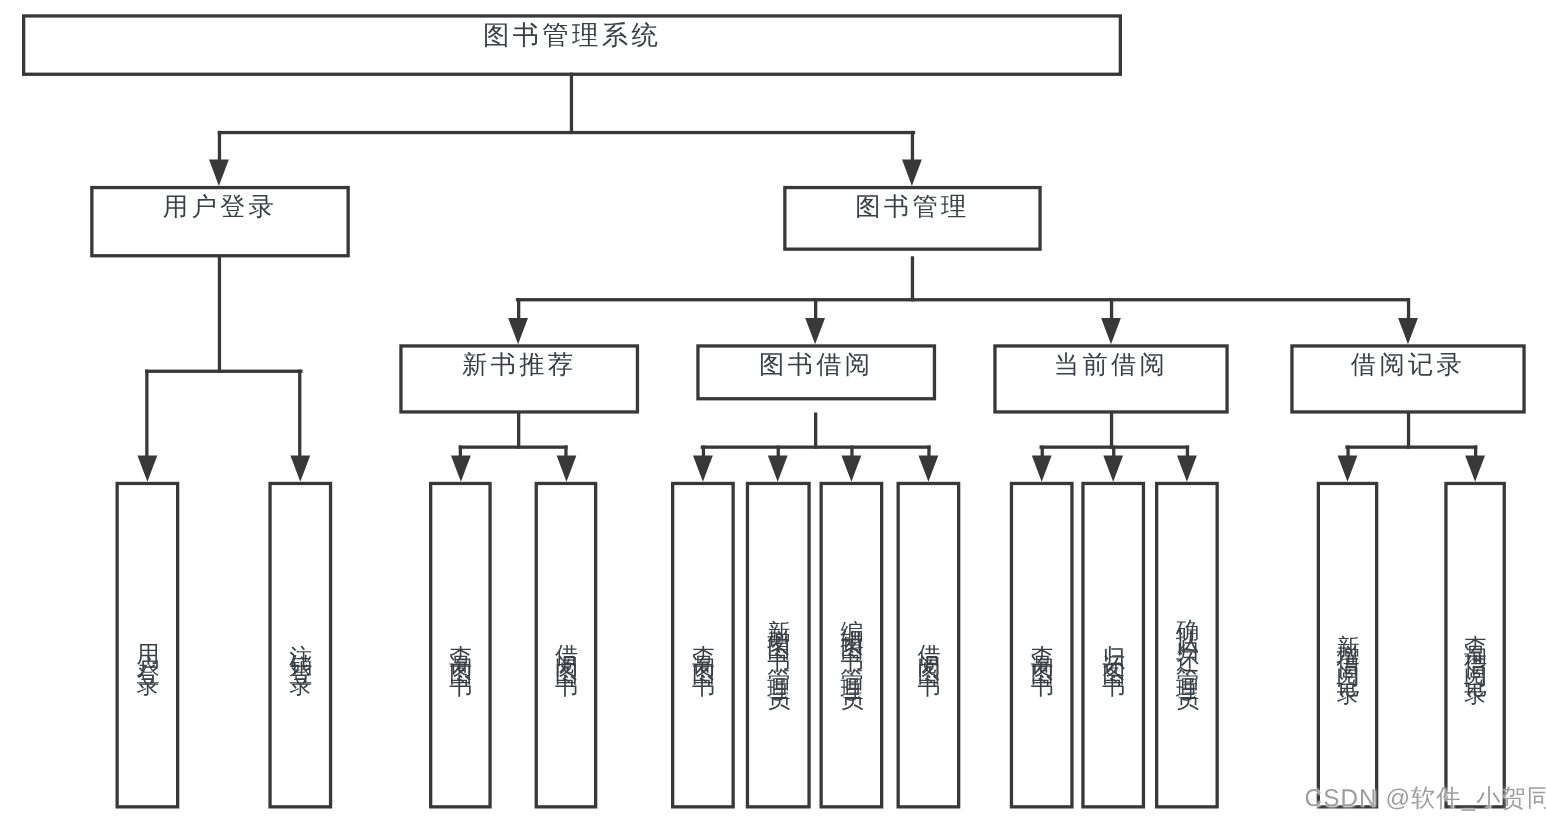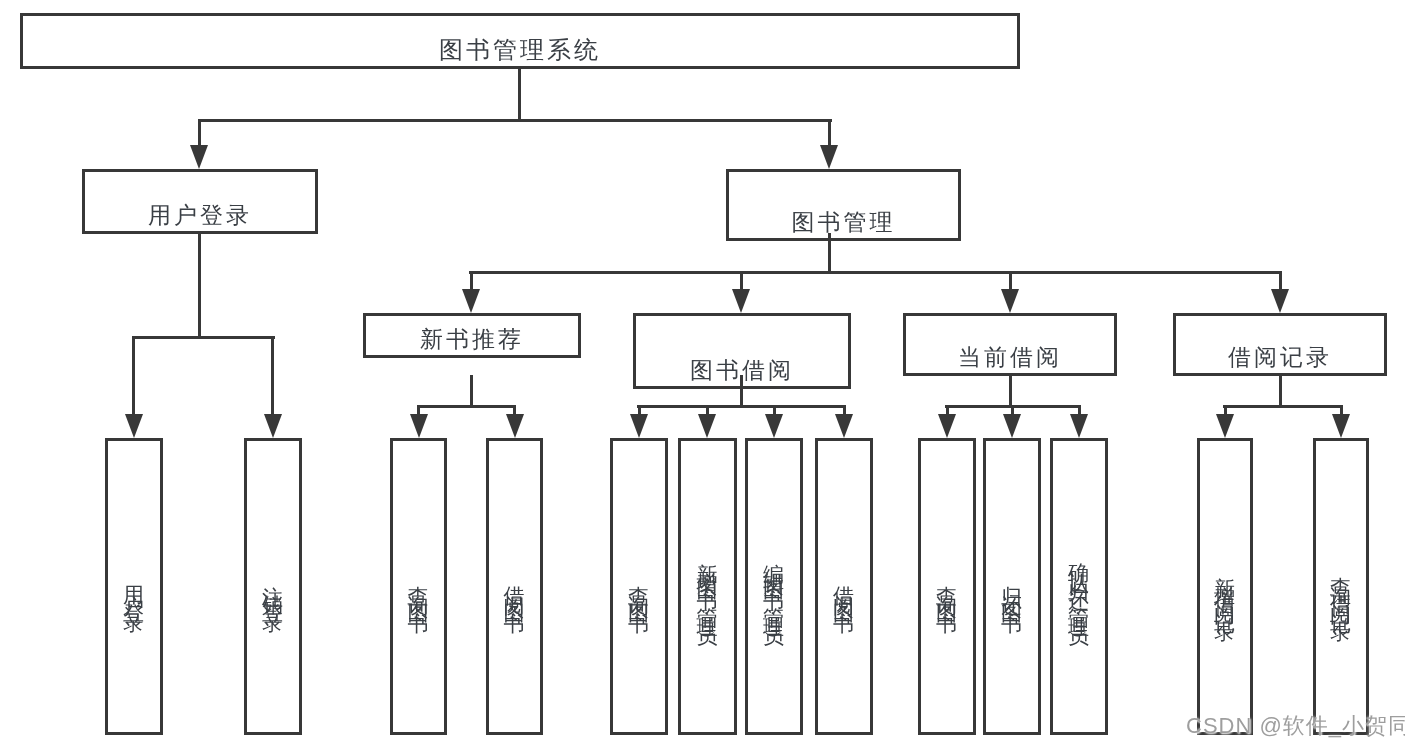--- a/index.html
+++ b/index.html
@@ -2,21 +2,21 @@
 <html><head>
 <meta charset="utf-8">
 <style>
   html,body{margin:0;padding:0;background:#ffffff;}
   .canvas{
     position:relative;width:1405px;height:747px;background:#ffffff;
     font-family:"Liberation Sans","DejaVu Sans",sans-serif;overflow:hidden;
   }
   .box{
     position:absolute;box-sizing:border-box;border:3px solid #383838;background:#ffffff;
-    display:flex;align-items:flex-end;justify-content:center;
+    display:flex;align-items:flex-start;justify-content:center;
     color:#3a3f45;font-size:23px;letter-spacing:3px;white-space:nowrap;
   }
   .rootbox{font-size:24px;}
   .vbox{
     position:absolute;box-sizing:border-box;border:3px solid #383838;background:#ffffff;
     display:flex;align-items:center;justify-content:center;top:438px;height:297px;
   }
   .vbox span{
     writing-mode:vertical-rl;text-orientation:mixed;line-height:1;
     font-size:21px;letter-spacing:9px;color:#3a3f45;
@@ -46,21 +46,21 @@
   <div class="vl" style="left:518px;top:66px;height:55px;"></div>
   <div class="hl" style="left:198px;top:119px;width:634px;"></div>
   <div class="vl" style="left:198px;top:119px;height:29px;"></div>
   <div class="ah" style="left:190px;top:145px;"></div>
   <div class="vl" style="left:828px;top:119px;height:29px;"></div>
   <div class="ah" style="left:820px;top:145px;"></div>
 
   <div class="box" style="left:82px;top:169px;width:236px;height:65px;">
     <span>用户登录</span>
   </div>
-  <div class="box" style="left:712px;top:169px;width:235px;height:72px;margin-left:14px;">
+  <div class="box" style="left:712px;top:169px;width:235px;height:59px;">
     <span>图书管理</span>
   </div>
 
   <div class="vl" style="left:198px;top:233px;height:106px;"></div>
   <div class="hl" style="left:132px;top:336px;width:143px;"></div>
   <div class="vl" style="left:132px;top:336px;height:81px;"></div>
   <div class="ah" style="left:125px;top:414px;"></div>
   <div class="vl" style="left:271px;top:336px;height:81px;"></div>
   <div class="ah" style="left:264px;top:414px;"></div>
 
@@ -75,24 +75,24 @@
   <div class="hl" style="left:469px;top:271px;width:812px;"></div>
   <div class="vl" style="left:470px;top:271px;height:21px;"></div>
   <div class="ah" style="left:462px;top:289px;"></div>
   <div class="vl" style="left:740px;top:271px;height:21px;"></div>
   <div class="ah" style="left:732px;top:289px;"></div>
   <div class="vl" style="left:1009px;top:271px;height:21px;"></div>
   <div class="ah" style="left:1001px;top:289px;"></div>
   <div class="vl" style="left:1279px;top:271px;height:21px;"></div>
   <div class="ah" style="left:1271px;top:289px;"></div>
 
-  <div class="box" style="left:363px;top:313px;width:218px;height:45px;">
+  <div class="box" style="left:363px;top:313px;width:218px;height:63px;">
     <span>新书推荐</span>
   </div>
-  <div class="box" style="left:633px;top:313px;width:218px;height:76px;">
+  <div class="box" style="left:633px;top:313px;width:218px;height:51px;">
     <span>图书借阅</span>
   </div>
   <div class="box" style="left:903px;top:313px;width:214px;height:63px;font-family:Liberation Mono, monospace;">
     <span>当前借阅</span>
   </div>
   <div class="box" style="left:1173px;top:313px;width:214px;height:63px;">
     <span>借阅记录</span>
   </div>
 
   <div class="vl" style="left:470px;top:375px;height:33px;"></div>

